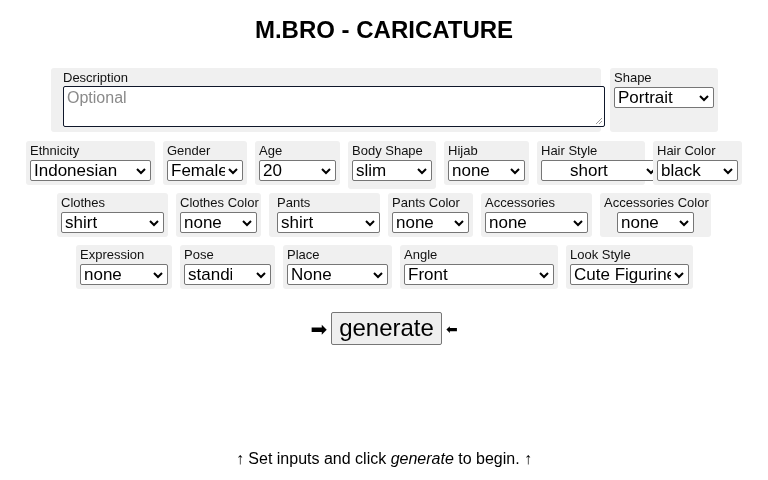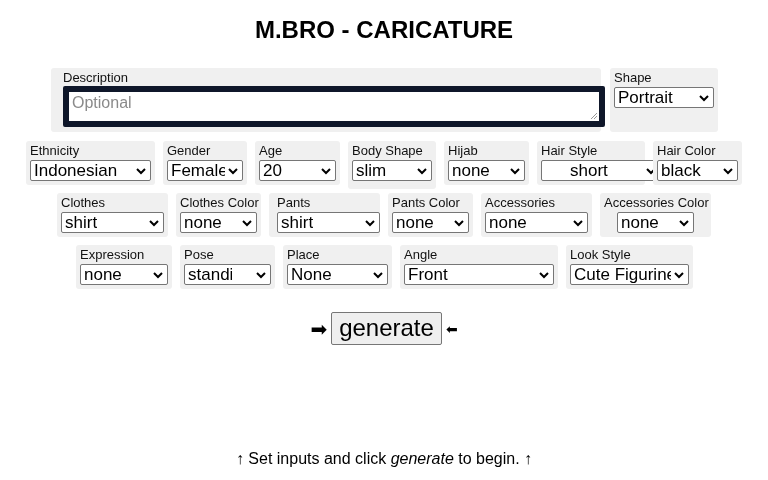--- a/index.html
+++ b/index.html
@@ -21,21 +21,21 @@
   .sel {
     display: flex; align-items: center; justify-content: space-between;
     box-sizing: border-box; height: 21px; margin-top: 2px;
     background: #fff; border: 1px solid #767676; border-radius: 2px;
     font-size: 17px; line-height: 19px; padding: 0 3px 0 3px; white-space: nowrap; cursor: pointer;
   }
   .sel .val { overflow: hidden; }
   .sel .chev { width: 12px; height: 12px; flex: 0 0 12px; margin-left: 2px; }
   .textarea {
     box-sizing: border-box; width: 542px; height: 41px; margin-top: 1px;
-    background: #fff; border: 6px solid #0f172a; border-radius: 2px;
+    background: #fff; border: 1px solid #0f172a; border-radius: 2px;
     font-size: 16px; color: #8a8a8a; padding: 2px 3px; position: relative;
   }
   .resize { position: absolute; right: 1px; bottom: 1px; width: 8px; height: 8px; }
   .gen-row {
     position: absolute; left: 0; top: 312px; width: 768px; display: flex;
     justify-content: center; align-items: center;
   }
   .arrow { font-size: 20px; line-height: 24px; margin: 0 4px; }
   .arrow.small { font-size: 14px; }
   .gen-btn {

